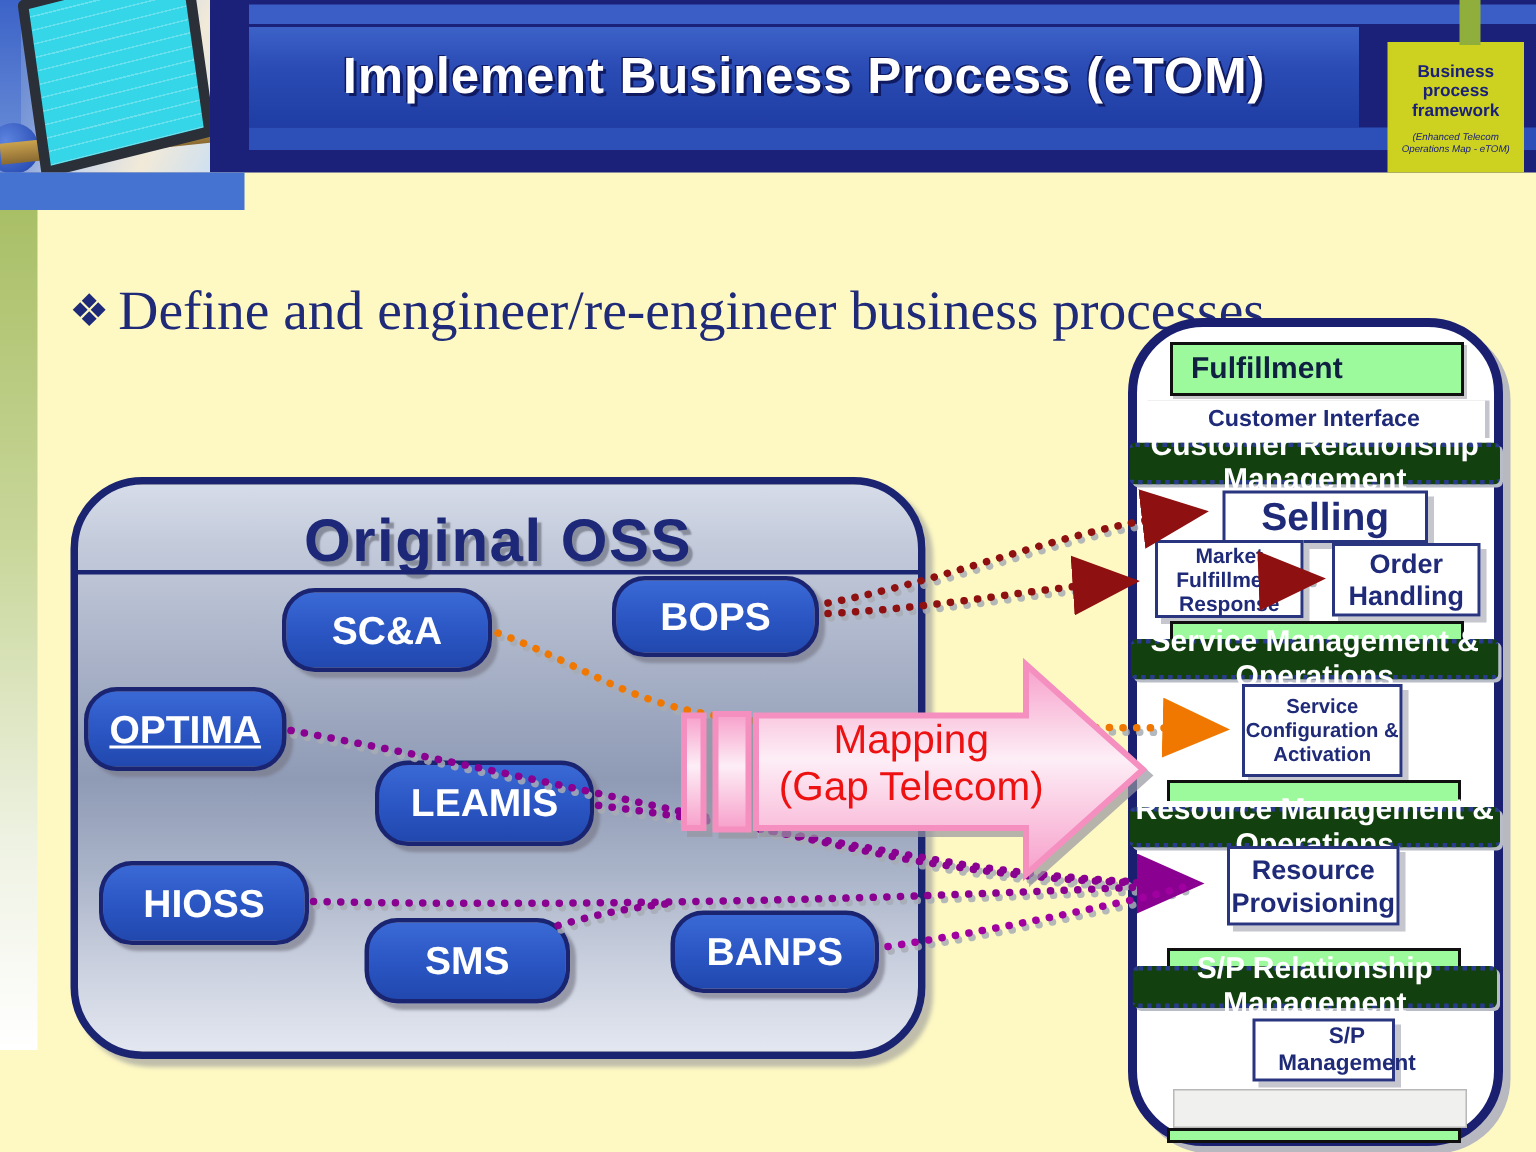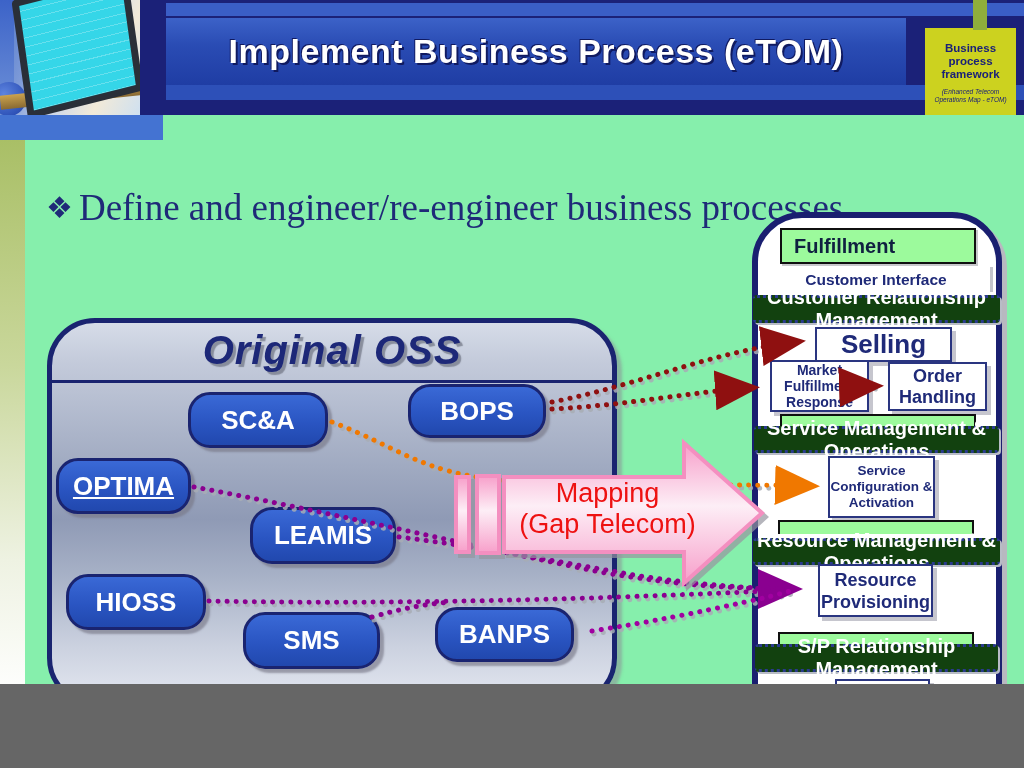--- a/index.html
+++ b/index.html
@@ -1,16 +1,16 @@
 <!DOCTYPE html>
 <html><head>
 <meta charset="utf-8">
 <style>
   html,body{margin:0;padding:0;background:#666;}
-  .slide{position:relative;width:1024px;height:684px;background:#86efac;overflow:hidden;
+  .slide{position:relative;width:1024px;height:768px;background:#fef9c3;overflow:hidden;
          font-family:"Liberation Sans",sans-serif;}
   
   .hdr{position:absolute;left:0;top:0;width:1024px;height:115px;background:#1b2178;}
   .hdr-topstrip{position:absolute;left:166px;top:3px;width:858px;height:13px;background:#3a5ec6;}
   .hdr-band{position:absolute;left:166px;top:18px;width:740px;height:67px;
             background:linear-gradient(180deg,#3c62c8 0%,#2a4cb4 40%,#1f3da4 100%);}
   .hdr-botstrip{position:absolute;left:166px;top:85px;width:858px;height:15px;background:#2d50b8;}
   .hdr-title{position:absolute;left:0;top:14px;width:740px;text-align:center;color:#ffffff;
              font-size:34px;font-weight:bold;letter-spacing:.5px;
              text-shadow:2px 2px 0 #101a60, -1px -1px 0 #101a60;}
@@ -36,23 +36,23 @@
   
   .bullet{position:absolute;left:46px;top:146px;width:830px;color:#1f2a78;
           font-family:"Liberation Serif",serif;font-size:37px;line-height:50px;
           padding-left:46px;text-indent:-46px;}
   .bullet .marker{font-family:"DejaVu Sans",sans-serif;font-size:30px;vertical-align:2px;padding-right:6px;}
   
   .oss{position:absolute;left:47px;top:318px;width:570px;height:388px;box-sizing:border-box;
        border:5px solid #1a2470;border-radius:48px;
        background:linear-gradient(180deg,#d6dce8 0%,#c4cbdb 10%,#a0aac1 38%,#8f9ab5 52%,#a9b3c8 68%,#ccd2e0 86%,#e3e7f0 100%);
        box-shadow:5px 5px 3px rgba(140,140,150,.55);}
-  .oss-title{position:absolute;left:0;top:5px;width:100%;text-align:center;color:#1d2878;
+  .oss-title{position:absolute;left:0;top:16px;width:100%;text-align:center;color:#1d2878;
              font-size:40px;font-weight:bold;letter-spacing:1px;
-             text-shadow:3px 3px 1px rgba(120,125,140,.8);font-style:italic;}
+             text-shadow:3px 3px 1px rgba(120,125,140,.8);}
   .oss-divider{position:absolute;left:0;top:57px;width:100%;height:3px;background:#1a2470;}
   .bbox{position:absolute;box-sizing:border-box;border:3px solid #1a2470;border-radius:22px;
         background:linear-gradient(180deg,#3a69d6 0%,#2a55c2 55%,#2148ae 100%);
         color:#ffffff;font-weight:bold;font-size:26px;display:flex;align-items:center;justify-content:center;
         box-shadow:4px 4px 2px rgba(120,120,135,.65);}
   
   .connectors{position:absolute;left:0;top:0;width:1024px;height:768px;pointer-events:none;z-index:2;}
   
   .map-arrow{position:absolute;left:448px;top:438px;width:330px;height:156px;z-index:3;}
   .map-text{position:absolute;left:500px;top:478px;width:215px;z-index:4;text-align:center;
@@ -123,21 +123,21 @@
   <div class="oss">
     <div class="oss-title">Original OSS</div>
     <div class="oss-divider"></div>
   </div>
   <div class="bbox" style="left:188px;top:392px;width:140px;height:56px;">SC&amp;A</div>
   <div class="bbox" style="left:408px;top:384px;width:138px;height:54px;">BOPS</div>
   <div class="bbox" style="left:56px;top:458px;width:135px;height:56px;text-decoration:underline;">OPTIMA</div>
   <div class="bbox" style="left:250px;top:507px;width:146px;height:57px;">LEAMIS</div>
   <div class="bbox" style="left:66px;top:574px;width:140px;height:56px;">HIOSS</div>
   <div class="bbox" style="left:243px;top:612px;width:137px;height:57px;">SMS</div>
-  <div class="bbox" style="left:435px;top:607px;width:139px;height:55px;">BANPS</div>
+  <div class="bbox" style="left:447px;top:607px;width:139px;height:55px;">BANPS</div>
 
   <div class="etom"></div>
   <div class="ebox fulfill">Fulfillment</div>
   <div class="ebox cim">Customer Interface Management</div>
   <div class="ebox greenbar crm">Customer Relationship Management</div>
   <div class="ebox wbox selling">Selling</div>
   <div class="ebox wbox mfr">Market Fulfillment Response</div>
   <div class="ebox wbox order">Order Handling</div>
   <div class="ebox gstrip gs1"></div>
   <div class="ebox greenbar smo">Service Management &amp; Operations</div>

